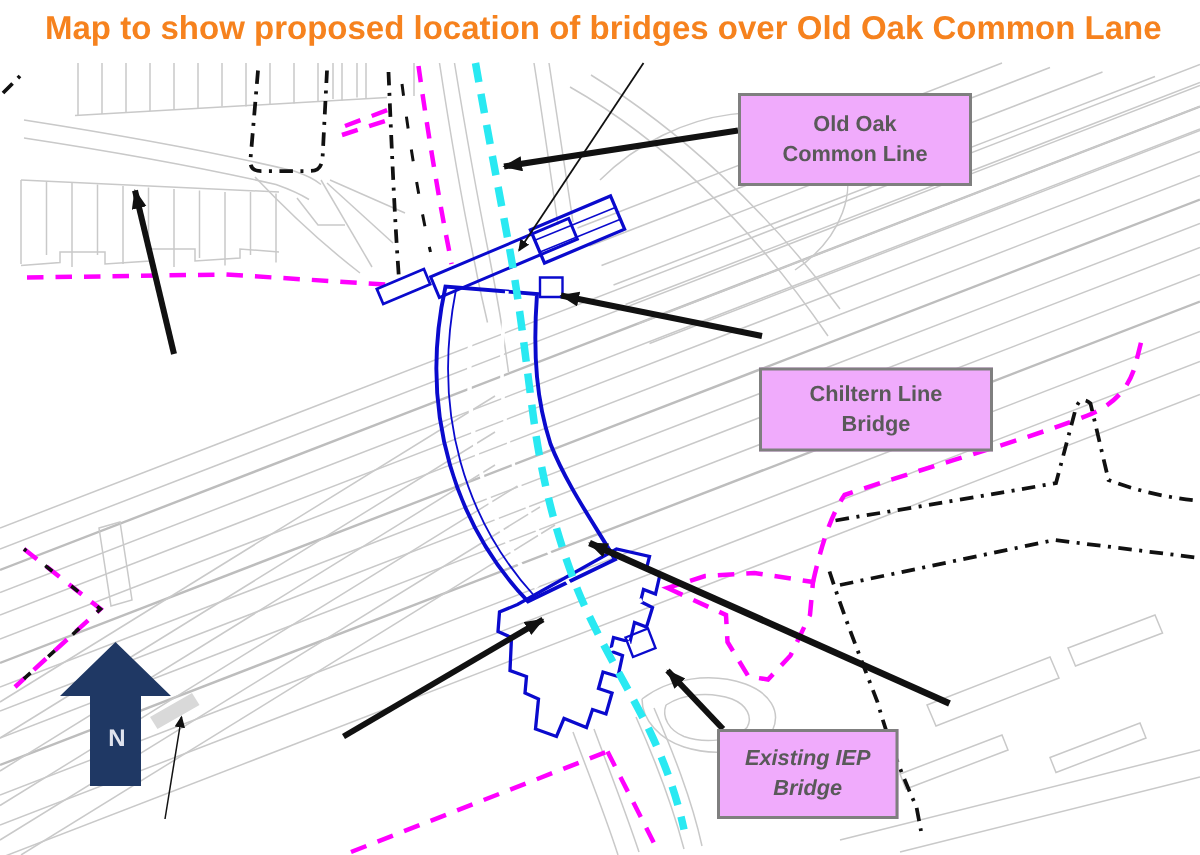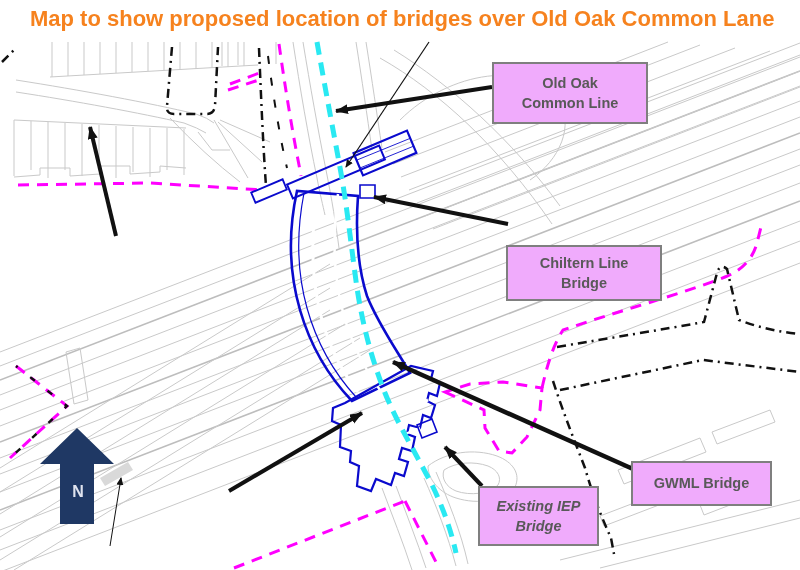--- a/index.html
+++ b/index.html
@@ -236,22 +236,19 @@
     <div>Old Oak</div>
     <div>Common Line</div>
   </div>
 
   <div class="callout" style="left:506px;top:215px;width:152px;height:52px;margin-top:30px;">
     <div>Chiltern Line</div>
     <div>Bridge</div>
   </div>
 
 
-  <div class="callout" style="left:631px;top:461px;width:137px;height:41px;">
-    <div>GWML Bridge</div>
-  </div>
 
   <div class="callout" style="left:478px;top:486px;width:117px;height:56px;font-style:italic;">
     <div>Existing IEP</div>
     <div>Bridge</div>
   </div>
 
 </div>
 
 </body></html>

